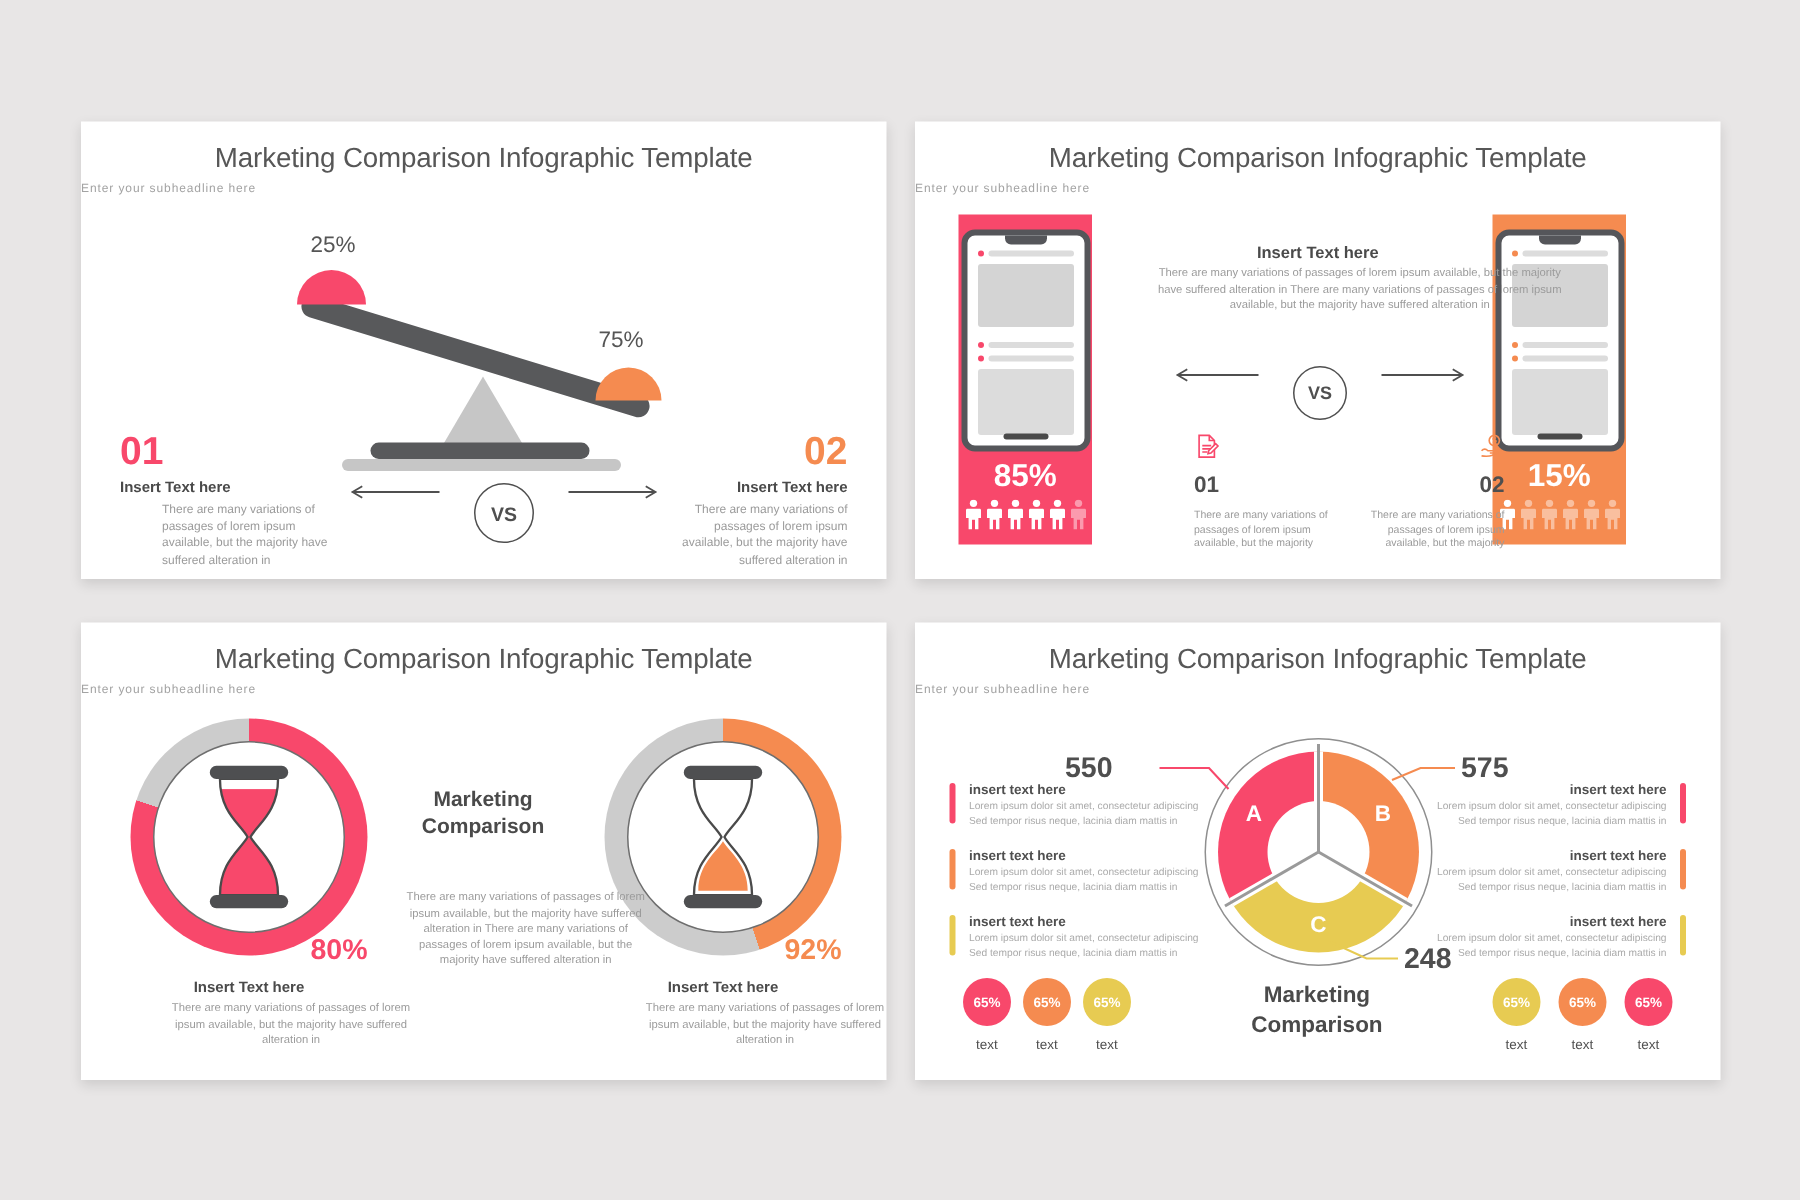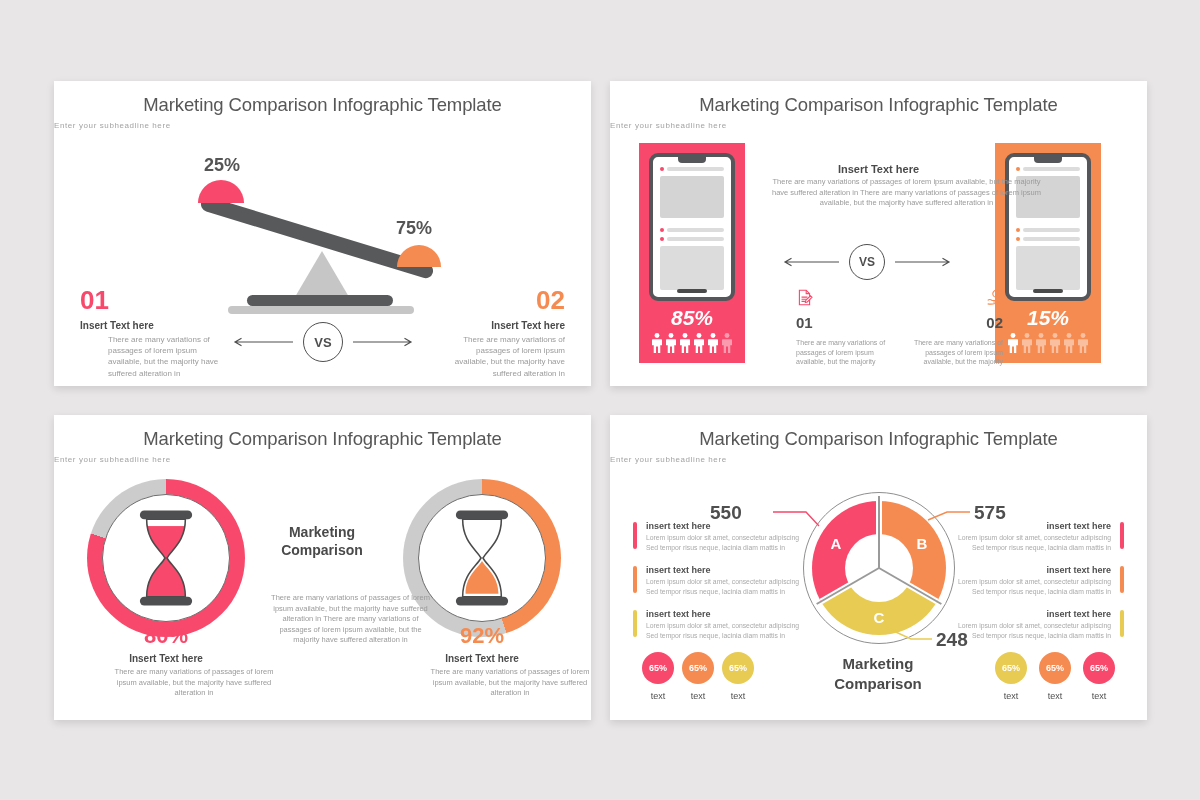--- a/index.html
+++ b/index.html
@@ -12,44 +12,44 @@
   .slide-title{position:absolute;top:13px;left:0;right:0;text-align:center;
     font-size:18.5px;color:#575757;letter-spacing:-0.1px;}
   .slide-sub{position:absolute;top:40px;left:0;right:0;text-align:left;
     font-size:8px;color:#a3a3a3;letter-spacing:.6px;}
   .c-pink{background:#F8486B}.c-orange{background:#F58B50}.c-yellow{background:#E7CB52}
   .t-pink{color:#F8486B}.t-orange{color:#F58B50}
   .h-dark{color:#4a4a4a;font-weight:bold;}
   .body-txt{color:#9b9b9b;line-height:1.4;margin-left:28px;}
 
   
-  .vs-row{position:absolute;display:flex;align-items:center;gap:9px;}
+  .vs-row{position:absolute;display:flex;align-items:flex-start;gap:22px;}
   .vs-circle{width:38px;height:38px;border:1.4px solid #4f4f4f;border-radius:50%;
     display:flex;align-items:center;justify-content:center;font-weight:bold;
     font-size:13px;color:#4f4f4f;background:#fff;}
   .vs-sm .vs-circle{width:34px;height:34px;font-size:12px;}
 
   
   .beam{left:142px;top:149px;width:242px;height:15px;background:#58595B;border-radius:8px;
     transform:rotate(17deg);}
   .half-pan{border-radius:999px 999px 0 0;}
   .pan-l{left:144px;top:99px;width:46px;height:23px;}
   .pan-r{left:343px;top:164px;width:44px;height:22px;}
-  .pct-s1{width:60px;text-align:center;font-weight:bold;font-size:18px;color:#555;}
+  .pct-s1{width:60px;text-align:center;font-weight:normal;font-size:15px;color:#555;}
   .fulcrum{left:241px;top:170px;width:0;height:0;border-left:27px solid transparent;
     border-right:27px solid transparent;border-bottom:46px solid #c6c6c6;}
   .base-dark{left:193px;top:214px;width:146px;height:11px;border-radius:6px;background:#58595B;}
   .base-light{left:174px;top:225px;width:186px;height:8px;border-radius:4px;background:#c6c6c6;}
   .s1-block{top:206px;width:150px;}
   .s1-num{font-size:26px;font-weight:bold;line-height:1;}
   .s1-head{font-size:10px;margin-top:7px;}
   .s1-body{font-size:8px;margin-top:3px;}
 
   
-  .panel{top:62px;width:106px;height:220px;font-style:italic;}
+  .panel{top:62px;width:89px;height:220px;}
   .phone{position:relative;margin:10px auto 0;width:78px;height:140px;background:#fff;
     border:4px solid #55565A;border-radius:9px;}
   .notch{position:absolute;top:0;left:50%;transform:translateX(-50%);width:28px;height:6px;
     background:#55565A;border-radius:0 0 4px 4px;}
   .homebar{position:absolute;bottom:4px;left:50%;transform:translateX(-50%);width:30px;height:4px;
     background:#4a4a4a;border-radius:2px;}
   .screen{padding:10px 7px 0;display:flex;flex-direction:column;gap:5px;}
   .srow{display:flex;align-items:center;gap:3px;}
   .sdot{width:4px;height:4px;border-radius:50%;}
   .pink-accent .sdot{background:#F8486B}.orange-accent .sdot{background:#F58B50}
@@ -65,21 +65,21 @@
   .s2-center-b{top:96px;left:130px;width:277px;text-align:center;font-size:7.5px;}
   .s2-col{top:208px;width:104px;font-size:7px;}
   .s2-num{font-size:15px;font-weight:bold;color:#4f4f4f;margin:3px 0 5px;}
 
   
   .ring{width:158px;height:158px;border-radius:50%;}
   .ring-l{left:33px;top:64px;background:conic-gradient(#F8486B 0deg 288deg,#cccccc 288deg 360deg);}
   .ring-r{left:349px;top:64px;background:conic-gradient(#F58B50 0deg 162deg,#cccccc 162deg 360deg);}
   .ring-inner{position:absolute;left:15px;top:15px;width:126px;height:126px;background:#fff;
     border:1px solid #6e6e6e;border-radius:50%;display:flex;align-items:center;justify-content:center;}
-  .pct-s3{top:208px;width:158px;text-align:center;font-size:22px;font-weight:bold;}
+  .pct-s3{top:208px;width:158px;text-align:right;font-size:19px;font-weight:bold;}
   .s3-head{top:238px;width:158px;text-align:center;font-size:10px;}
   .s3-body{top:252px;width:178px;text-align:center;font-size:7.5px;}
   .s3-center-h{top:108px;left:193px;width:150px;text-align:center;font-size:14px;line-height:1.3;}
   .s3-center-b{top:178px;left:185px;width:167px;text-align:center;font-size:7.5px;}
 
   
   .chart{left:193px;top:77px;width:150px;height:150px;border:1.5px solid #8f8f8f;border-radius:50%;background:#fff;}
   .chart-ring{position:absolute;left:8px;top:8px;width:134px;height:134px;border-radius:50%;
     background:conic-gradient(#F58B50 0deg 120deg,#E7CB52 120deg 240deg,#F8486B 240deg 360deg);}
   .chart-hole{position:absolute;left:41px;top:41px;width:68px;height:68px;background:#fff;border-radius:50%;}

